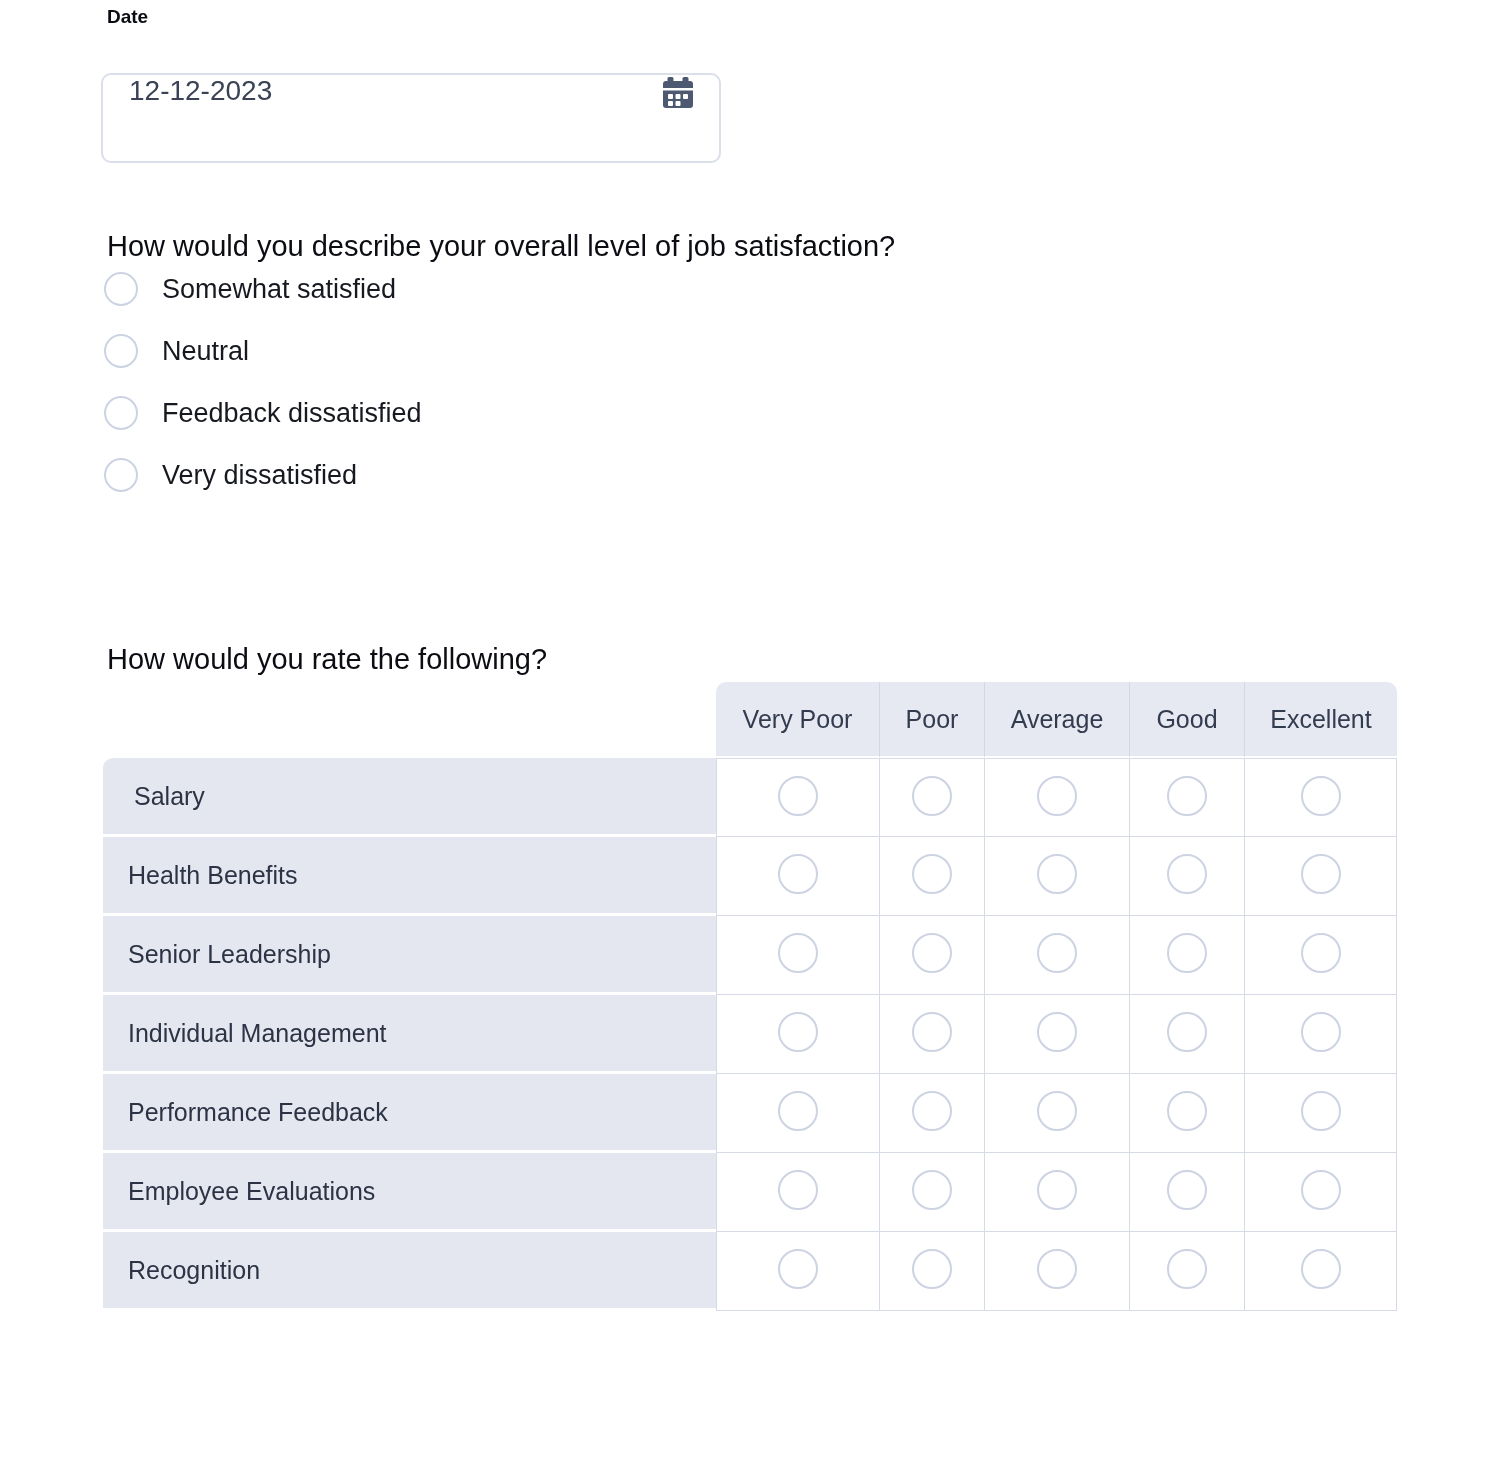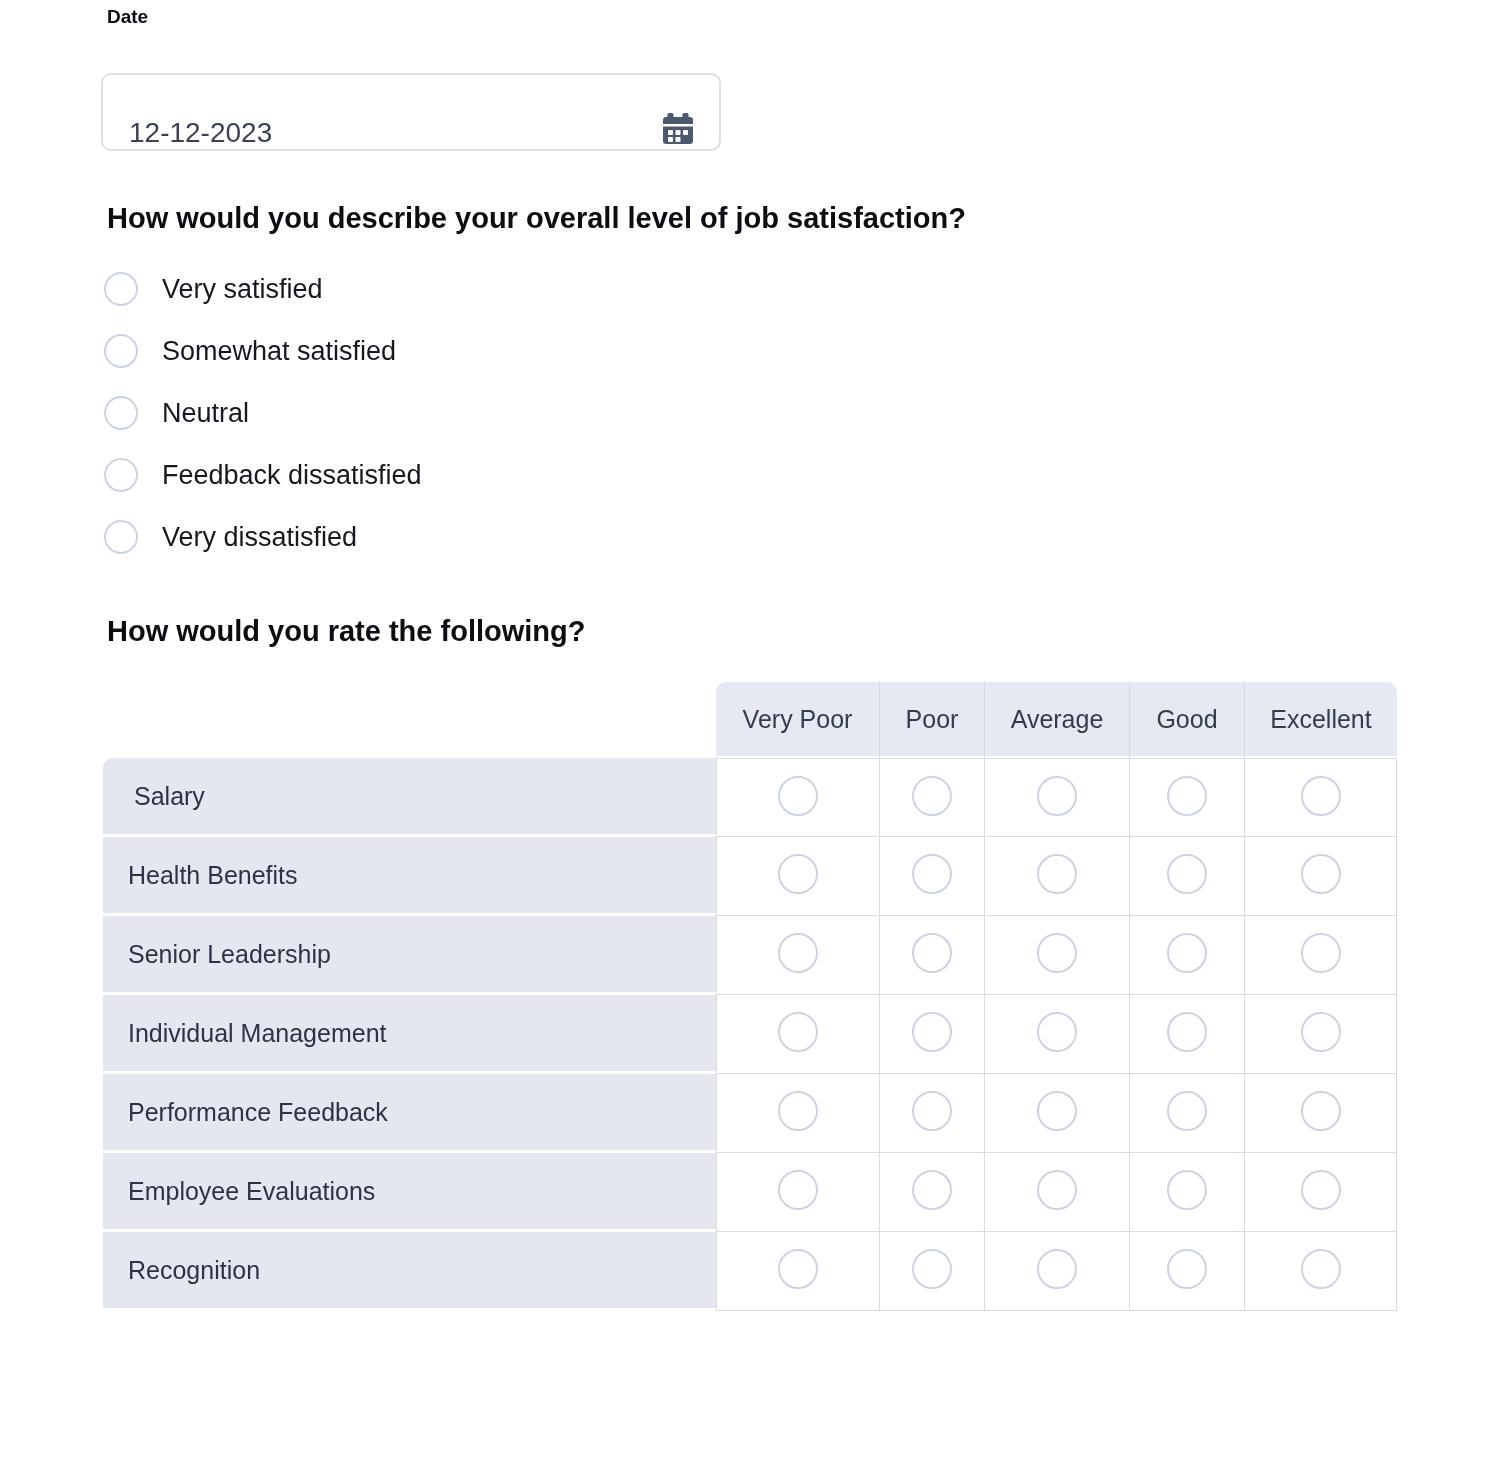--- a/index.html
+++ b/index.html
@@ -3,30 +3,30 @@
 <meta charset="utf-8">
 <style>
   * { margin:0; padding:0; box-sizing:border-box; }
   html,body { width:1494px; height:1464px; background:#ffffff;
     font-family:"Liberation Sans", sans-serif; overflow:hidden; }
   .page { position:relative; width:1494px; height:1464px; }
 
   
   .date-label { position:absolute; left:107px; top:6px;
     font-size:19px; font-weight:700; color:#0a0c11; }
-  .date-input-wrap { position:absolute; left:101px; top:73px; width:620px; height:78px;
+  .date-input-wrap { position:absolute; left:101px; top:73px; width:620px; height:90px;
     background:#fff; border:2px solid #dbdfea; border-radius:10px;
-    display:flex; align-items:flex-end; padding:0 22px 0 26px; }
+    display:flex; align-items:flex-start; padding:0 22px 0 26px; }
   .date-value { flex:1; border:none; outline:none; background:transparent;
     font-family:inherit; font-size:28px; color:#3b4256; }
   .cal-btn { border:none; background:transparent; width:38px; height:38px;
     display:flex; align-items:center; justify-content:center; cursor:pointer; flex:none; }
 
   
-  .q-heading { position:absolute; left:107px; font-size:29px; font-weight:700; color:#0b0d12; }
+  .q-heading { position:absolute; left:107px; font-size:29px; font-weight:400; color:#0b0d12;margin-top:28px; }
   #q1-heading { top:202px; }
   #q2-heading { top:615px; }
 
   
   .options { position:absolute; left:104px; top:271px; display:flex;
     flex-direction:column; gap:26px; }
   .option { display:flex; align-items:center; gap:24px; height:36px; cursor:pointer; }
   .radio { width:34px; height:34px; border-radius:50%; border:2px solid #ccd3e3;
     background:#fff; flex:none; }
   .option-label { font-size:27px; color:#16191f; }
@@ -71,24 +71,20 @@
           <rect x="23" y="19" width="5" height="5" rx="1" fill="#ffffff"></rect>
           <rect x="8" y="26" width="5" height="5" rx="1" fill="#ffffff"></rect>
           <rect x="15.5" y="26" width="5" height="5" rx="1" fill="#ffffff"></rect>
         </svg>
       </span>
     </button>
   </div>
 
   <div class="q-heading" id="q1-heading">How would you describe your overall level of job satisfaction?</div>
   <div class="options">
-    <div class="option">
-      <span class="radio"></span>
-      <span class="option-label">Very satisfied</span>
-    </div>
     <div class="option">
       <span class="radio"></span>
       <span class="option-label">Somewhat satisfied</span>
     </div>
     <div class="option">
       <span class="radio"></span>
       <span class="option-label">Neutral</span>
     </div>
     <div class="option">
       <span class="radio"></span>

